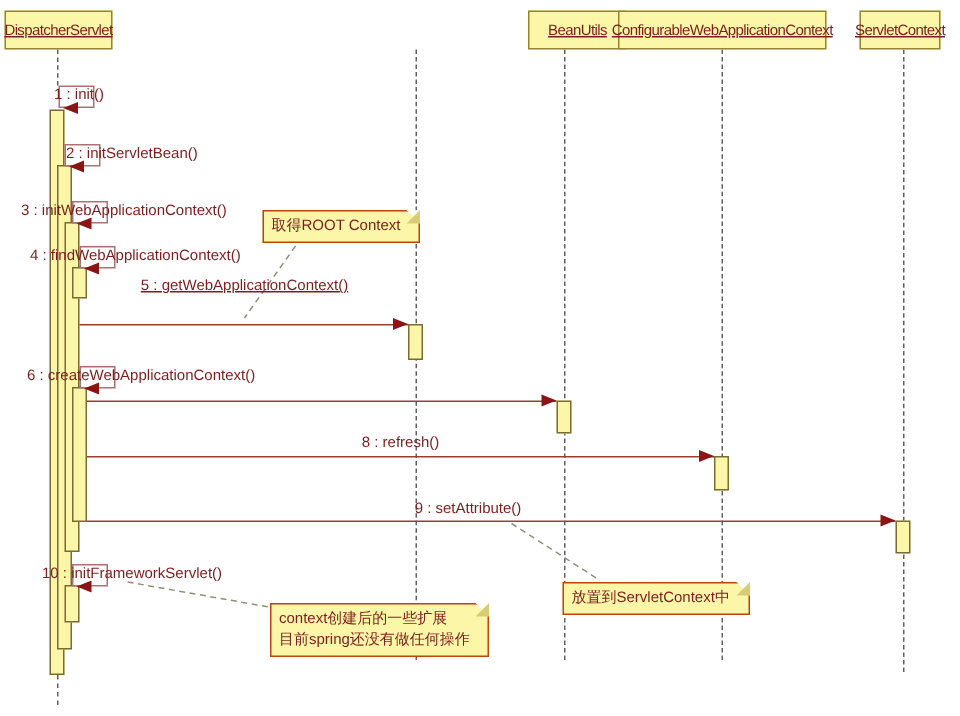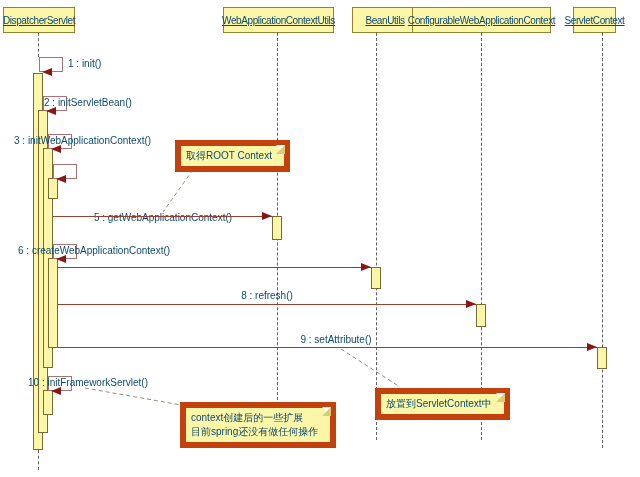--- a/index.html
+++ b/index.html
@@ -1,36 +1,36 @@
 <!DOCTYPE html>
 <html><head>
 <meta charset="utf-8">
 <style>
   html,body{margin:0;padding:0;background:#ffffff;}
   #canvas{
     position:relative;width:640px;height:477px;background:#ffffff;overflow:hidden;
-    font-family:"Liberation Sans","DejaVu Sans",sans-serif;color:#0c4a6e;
+    font-family:"Liberation Sans","DejaVu Sans",sans-serif;color:#7f1d1d;
   }
   .participant{
     position:absolute;top:7px;height:26px;box-sizing:border-box;
     background:#fcf6a8;border:1px solid #94842e;
     display:flex;align-items:center;justify-content:center;
     font-size:10px;letter-spacing:-0.4px;white-space:nowrap;
   }
   .participant span{text-decoration:underline;}
   .lifeline{position:absolute;width:0;border-left:1px dashed #606060;}
   .activation{position:absolute;width:10px;box-sizing:border-box;background:#fcf6a8;border:1px solid #7a6a33;}
   .selfrect{position:absolute;width:24px;height:15px;box-sizing:border-box;border:1px solid #aa7272;background:transparent;}
   .mline{position:absolute;height:0;border-top:1px solid #993f2e;}
   .arr-l{position:absolute;width:0;height:0;border-top:4px solid transparent;border-bottom:4px solid transparent;border-right:10px solid #8b1414;}
   .arr-r{position:absolute;width:0;height:0;border-top:4px solid transparent;border-bottom:4px solid transparent;border-left:10px solid #8b1414;}
   .mlabel{position:absolute;font-size:10px;white-space:nowrap;}
   .mlabel.ctr{width:200px;text-align:center;}
   .note{
-    position:absolute;background:#fcf6a8;border:6px solid #c2410c;
+    position:absolute;background:#fcf6a8;border:1px solid #c2410c;
     font-size:10px;line-height:14px;padding:3px 12px 3px 5px;white-space:nowrap;
   }
   .note .fold-cut{position:absolute;top:-1px;right:-1px;width:0;height:0;border-style:solid;border-width:0 9px 9px 0;border-color:#fff #fff transparent transparent;}
   .note .fold-flap{position:absolute;top:-1px;right:-1px;width:0;height:0;border-style:solid;border-width:0 0 9px 9px;border-color:transparent transparent #d9cc76 transparent;}
   .note .nline{display:block;}
   #connectors{position:absolute;left:0;top:0;width:640px;height:477px;pointer-events:none;}
 </style>
 </head>
 <body>
 
@@ -45,76 +45,74 @@
 
   <svg id="connectors">
     <line x1="197" y1="164" x2="163" y2="212" stroke="#909078" stroke-width="1" stroke-dasharray="4,3"></line>
     <line x1="341" y1="349" x2="400" y2="387" stroke="#909078" stroke-width="1" stroke-dasharray="4,3"></line>
     <line x1="85" y1="388" x2="181" y2="405" stroke="#909078" stroke-width="1" stroke-dasharray="4,3"></line>
   </svg>
 
   <div class="participant" style="left:3px;width:72px;">
       <span>DispatcherServlet</span>
     </div>
-  <div class="participant" style="left:223px;width:111px;">
-      <span>WebApplicationContextUtils</span>
-    </div>
   <div class="participant" style="left:352px;width:66px;">
       <span>BeanUtils</span>
     </div>
   <div class="participant" style="left:412px;width:139px;">
       <span>ConfigurableWebApplicationContext</span>
     </div>
-  <div class="participant" style="left:573px;width:43px;">
+  <div class="participant" style="left:573px;width:54px;">
       <span>ServletContext</span>
     </div>
 
   <div class="activation" style="left:33px;top:73px;height:377px;"></div>
   <div class="activation" style="left:38px;top:110px;height:323px;"></div>
   <div class="activation" style="left:43px;top:148px;height:220px;"></div>
   <div class="activation" style="left:48px;top:178px;height:21px;"></div>
   <div class="activation" style="left:48px;top:258px;height:90px;"></div>
   <div class="activation" style="left:43px;top:390px;height:25px;"></div>
 
   <div class="activation" style="left:272px;top:216px;height:24px;"></div>
   <div class="activation" style="left:371px;top:267px;height:22px;"></div>
   <div class="activation" style="left:476px;top:304px;height:23px;"></div>
   <div class="activation" style="left:597px;top:347px;height:22px;"></div>
 
   <div class="selfrect" style="left:39px;top:57px;"></div>
   <div class="arr-l" style="left:42px;top:68px;"></div>
-  <div class="mlabel" style="left:68px;top:58px;">1 : init()</div>
+  <div class="mlabel" style="left:36px;top:58px;">1 : init()</div>
 
   <div class="selfrect" style="left:43px;top:96px;"></div>
   <div class="arr-l" style="left:46px;top:107px;"></div>
   <div class="mlabel" style="left:44px;top:97px;">2 : initServletBean()</div>
 
   <div class="selfrect" style="left:48px;top:134px;"></div>
   <div class="arr-l" style="left:51px;top:145px;"></div>
   <div class="mlabel" style="left:14px;top:135px;">3 : initWebApplicationContext()</div>
 
   <div class="selfrect" style="left:53px;top:164px;"></div>
   <div class="arr-l" style="left:56px;top:175px;"></div>
+  <div class="mlabel" style="left:20px;top:165px;">4 : findWebApplicationContext()</div>
 
-  <div class="mlabel ctr" style="left:63px;top:212px;">5 : getWebApplicationContext()</div>
+  <div class="mlabel ctr" style="left:63px;top:185px;text-decoration:underline;">5 : getWebApplicationContext()</div>
   <div class="mline" style="left:53px;top:216px;width:219px;"></div>
   <div class="arr-r" style="left:262px;top:212px;"></div>
 
   <div class="selfrect" style="left:53px;top:244px;"></div>
   <div class="arr-l" style="left:56px;top:255px;"></div>
   <div class="mlabel" style="left:18px;top:245px;">6 : createWebApplicationContext()</div>
 
   <div class="mline" style="left:58px;top:267px;width:313px;"></div>
   <div class="arr-r" style="left:361px;top:263px;"></div>
 
   <div class="mlabel ctr" style="left:167px;top:290px;">8 : refresh()</div>
   <div class="mline" style="left:58px;top:304px;width:418px;"></div>
   <div class="arr-r" style="left:466px;top:300px;"></div>
 
-  <div class="mlabel ctr" style="left:236px;top:334px;">9 : setAttribute()</div>
+  <div class="mlabel ctr" style="left:212px;top:334px;">9 : setAttribute()</div>
   <div class="mline" style="left:58px;top:347px;width:539px;"></div>
   <div class="arr-r" style="left:587px;top:343px;"></div>
 
   <div class="selfrect" style="left:48px;top:376px;"></div>
   <div class="arr-l" style="left:51px;top:387px;"></div>
   <div class="mlabel" style="left:28px;top:377px;">10 : initFrameworkServlet()</div>
 
   <div class="note" style="left:175px;top:140px;">
     <span>取得ROOT Context</span>
     <i class="fold-cut"></i>

